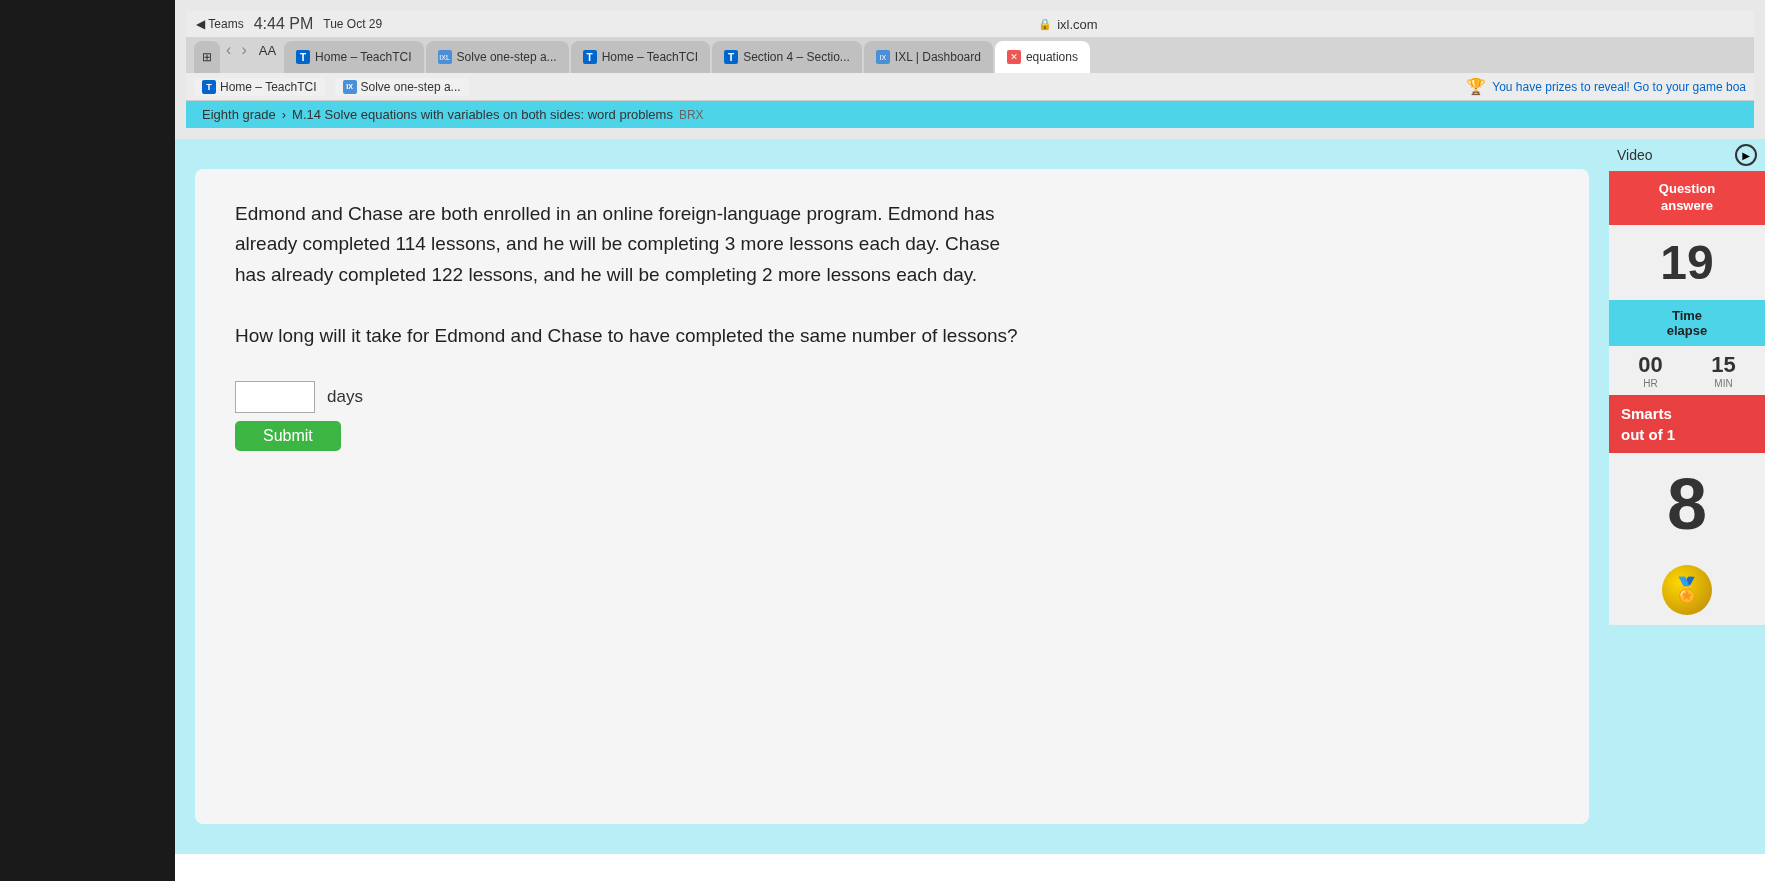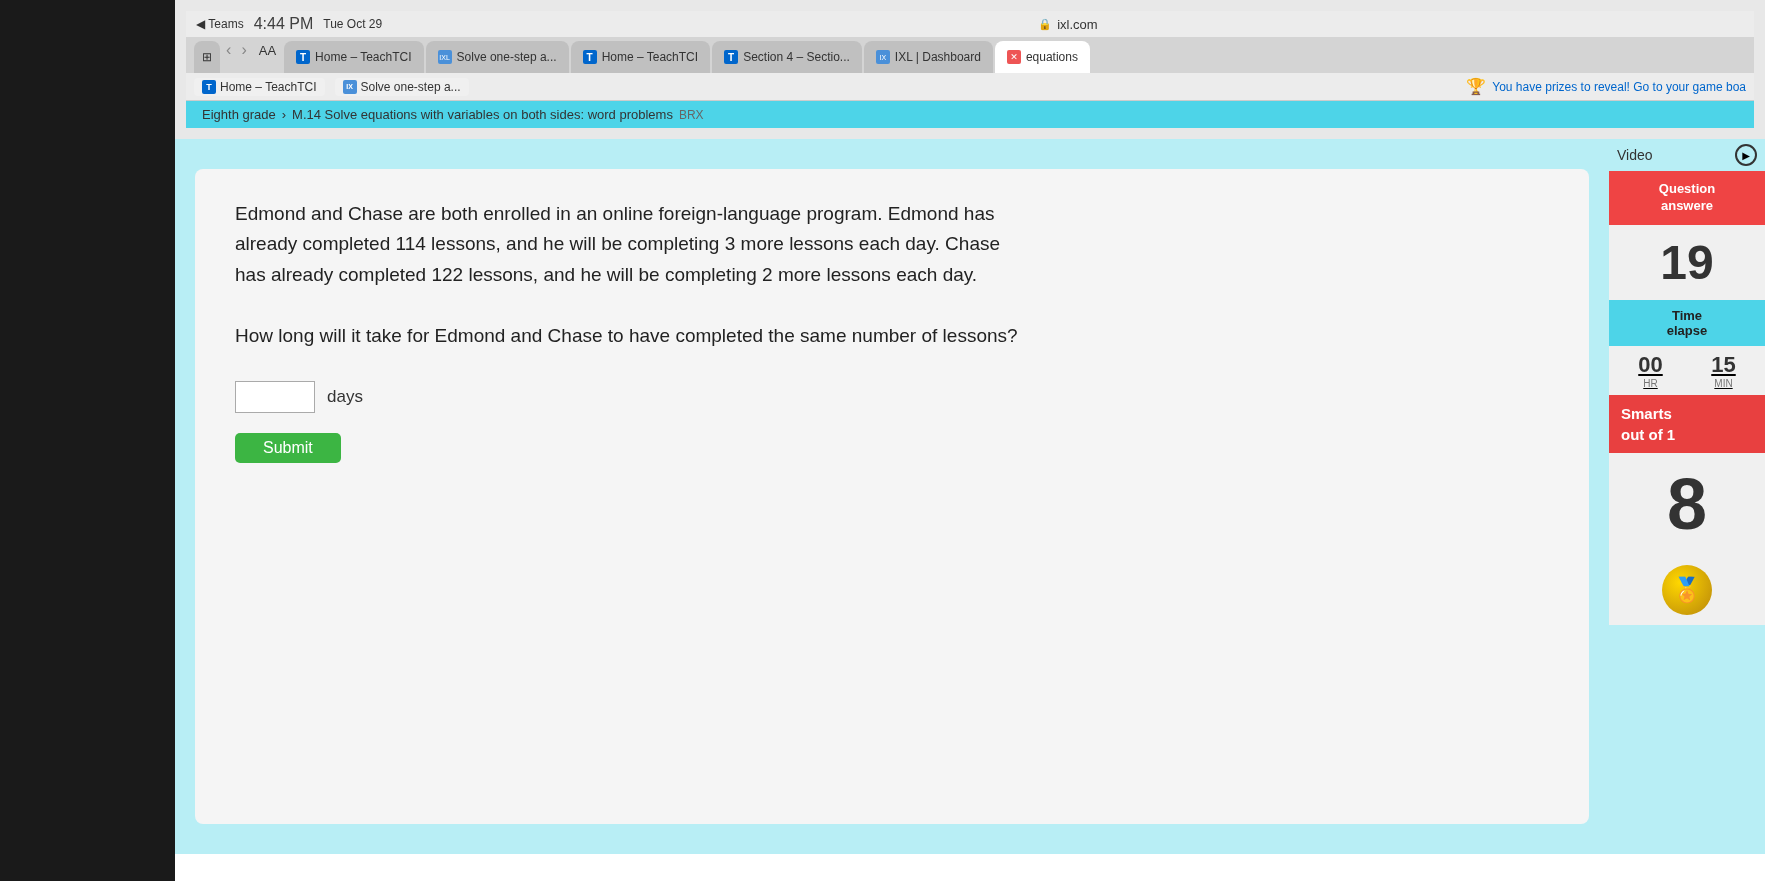--- a/index.html
+++ b/index.html
@@ -243,21 +243,21 @@
       font-size: 19px;
       line-height: 1.6;
       color: #222;
       margin-bottom: 30px;
     }
 
     .answer-row {
       display: flex;
       align-items: center;
       gap: 12px;
-      margin-bottom: 20px;
+      margin-bottom: 8px;
     }
 
     .answer-input {
       width: 80px;
       height: 32px;
       border: 1px solid #aaa;
       background: white;
       font-size: 15px;
       padding: 4px 8px;
     }
@@ -323,21 +323,20 @@
       text-align: center;
       font-size: 13px;
       font-weight: bold;
     }
 
     .timer-display {
       display: flex;
       background: #f0f0f0;
       padding: 6px;
       gap: 2px;
-      text-decoration: underline;
     }
 
     .timer-box {
       flex: 1;
       text-align: center;
     }
 
     .timer-value {
       font-size: 22px;
       font-weight: bold;

